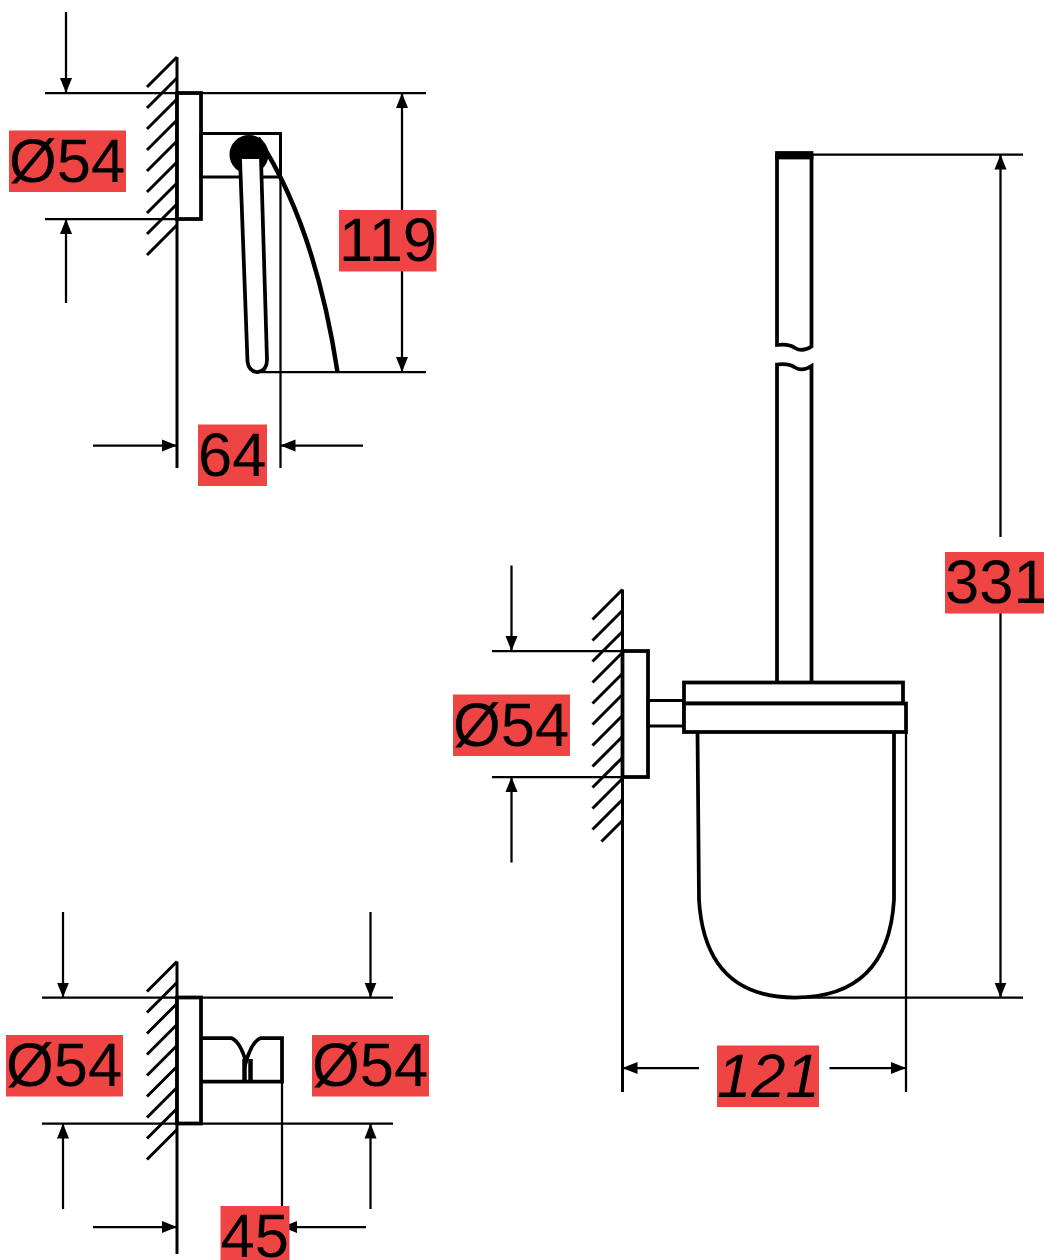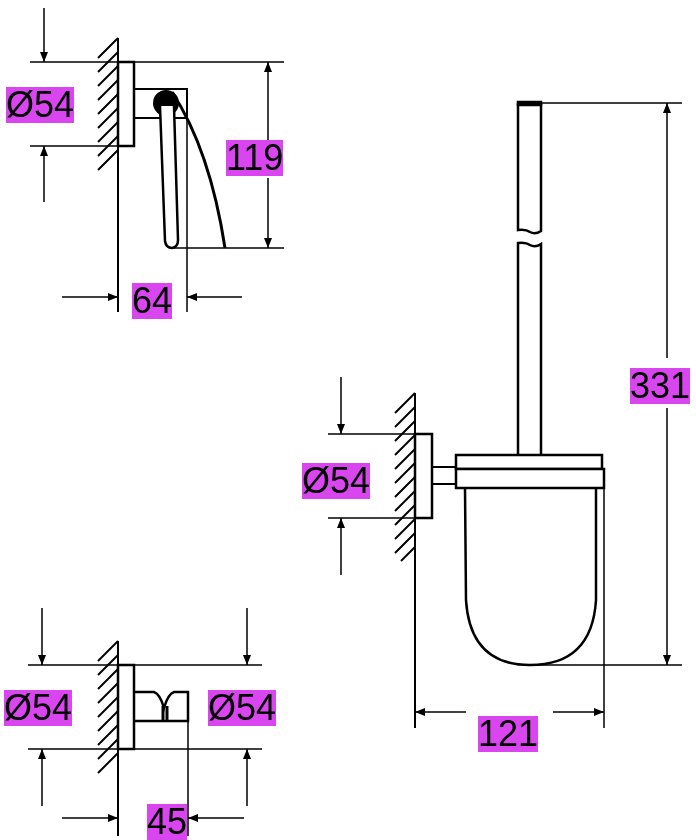--- a/index.html
+++ b/index.html
@@ -1,18 +1,18 @@
 <!DOCTYPE html>
 <html><head>
 <meta charset="utf-8">
 <style>
   html, body { margin: 0; padding: 0; background: #ffffff; }
   body { width: 696px; height: 840px; position: relative; overflow: hidden; font-family: "Liberation Sans", sans-serif; }
   svg { position: absolute; left: 0; top: 0; }
-  .lbl { position: absolute; font-family: "Liberation Sans", sans-serif; font-size: 36px; color: #000; line-height: 1; white-space: nowrap; background: #d946ef; }
+  .lbl { position: absolute; font-family: "Liberation Sans", sans-serif; font-size: 41px; color: #000; line-height: 1; white-space: nowrap; background: #ef4444; }
 </style>
 </head>
 <body>
 
 <svg width="696" height="840" viewBox="0 0 696 840">
   <defs>
     <marker id="arr" viewBox="0 0 10 10" refX="10" refY="5" markerWidth="10" markerHeight="16" markerUnits="userSpaceOnUse" orient="auto">
       <path d="M0,1 L10,5 L0,9 Z" fill="#000"></path>
     </marker>
     <pattern id="hatch" width="10" height="10" patternUnits="userSpaceOnUse">
@@ -128,17 +128,17 @@
     <line x1="244" y1="818" x2="188" y2="818" stroke="#000" stroke-width="1.5" marker-end="url(#arr)"></line>
   </g>
 </svg>
 
 <div class="lbl" style="left:6px;top:87px;">Ø54</div>
 <div class="lbl" style="left:226px;top:140px;">119</div>
 <div class="lbl" style="left:132px;top:283px;">64</div>
 
 <div class="lbl" style="left:302px;top:463px;">Ø54</div>
 <div class="lbl" style="left:630px;top:368px;">331</div>
-<div class="lbl" style="left:478px;top:716px;">121</div>
+<div class="lbl" style="left:478px;top:697px;font-style:italic;">121</div>
 
 <div class="lbl" style="left:4px;top:690px;">Ø54</div>
 <div class="lbl" style="left:208px;top:690px;">Ø54</div>
 <div class="lbl" style="left:147px;top:804px;text-align:right;">45</div>
 
 </body></html>

